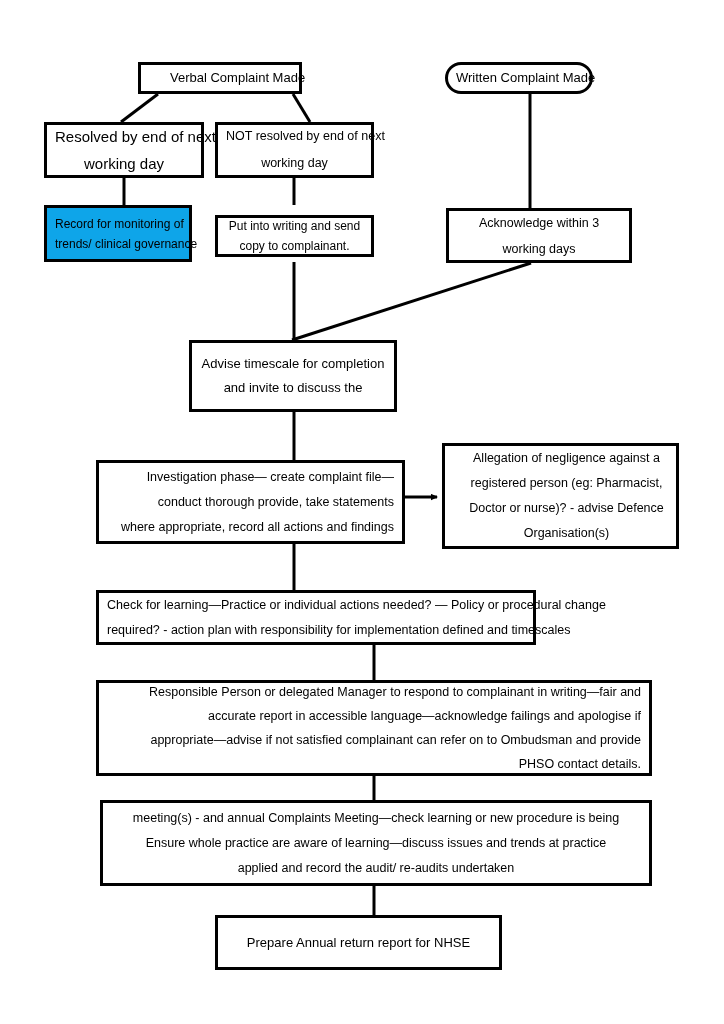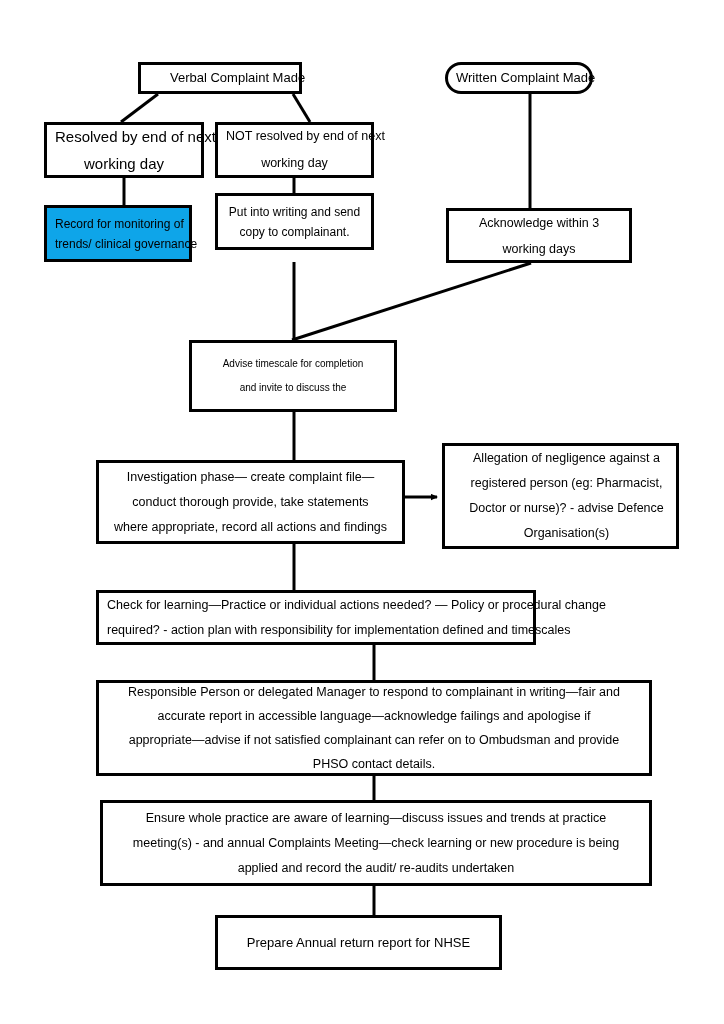--- a/index.html
+++ b/index.html
@@ -27,21 +27,21 @@
     display: flex;
     flex-direction: column;
     justify-content: center;
     z-index: 3;
   }
   .node .line {
     display: block;
     white-space: nowrap;
   }
   .node.c .line { text-align: center; }
-  .node.l .line { text-align: center; }
+  .node.l .line { text-align: right; }
   .txt {
     padding: 0 8px;
   }
   
   #wires {
     position: absolute;
     left: 0;
     top: 0;
     width: 724px;
     height: 1024px;
@@ -109,34 +109,34 @@
           <span class="line">NOT resolved by end of next</span>
           <span class="line">working day</span>
         </div>
       </div>
       <div class="node c" style="left: 44px; top: 205px; width: 148px; height: 57px; border-color: rgb(0, 0, 0); background: #0ea5e9;">
         <div class="txt" style="font-size: 12px; line-height: 20px;">
           <span class="line">Record for monitoring of</span>
           <span class="line">trends/ clinical governance</span>
         </div>
       </div>
-      <div class="node c" style="left: 215px; top: 193px; width: 159px; height: 57px; border-color: rgb(0, 0, 0); background: rgb(255, 255, 255);">
+      <div class="node c" style="left: 215px; top: 215px; width: 159px; height: 42px; border-color: rgb(0, 0, 0); background: rgb(255, 255, 255);">
         <div class="txt" style="font-size: 12px; line-height: 20px;">
           <span class="line">Put into writing and send</span>
           <span class="line">copy to complainant.</span>
         </div>
       </div>
       <div class="node c" style="left: 446px; top: 208px; width: 186px; height: 55px; border-color: rgb(0, 0, 0); background: rgb(255, 255, 255);">
         <div class="txt" style="font-size: 12.5px; line-height: 26px;">
           <span class="line">Acknowledge within 3</span>
           <span class="line">working days</span>
         </div>
       </div>
       <div class="node c" style="left: 189px; top: 340px; width: 208px; height: 72px; border-color: rgb(0, 0, 0); background: rgb(255, 255, 255);">
-        <div class="txt" style="font-size: 10px; line-height: 24px;">
+        <div class="txt" style="font-size: 13px; line-height: 24px;">
           <span class="line">Advise timescale for completion</span>
           <span class="line">and invite to discuss  the</span>
         </div>
       </div>
       <div class="node l" style="left: 96px; top: 460px; width: 309px; height: 84px; border-color: rgb(0, 0, 0); background: rgb(255, 255, 255);">
         <div class="txt" style="font-size: 12.5px; line-height: 25px;">
           <span class="line">Investigation phase— create complaint file—</span>
           <span class="line">conduct thorough provide,  take statements</span>
           <span class="line">where appropriate, record all actions and findings</span>
         </div>
@@ -158,22 +158,22 @@
       <div class="node l" style="left: 96px; top: 680px; width: 556px; height: 96px; border-color: rgb(0, 0, 0); background: rgb(255, 255, 255);">
         <div class="txt" style="font-size: 12.5px; line-height: 24px;">
           <span class="line">Responsible Person or delegated Manager to respond to complainant in writing—fair and</span>
           <span class="line">accurate report in accessible language—acknowledge failings and apologise if</span>
           <span class="line">appropriate—advise if not satisfied complainant can refer on to Ombudsman and provide</span>
           <span class="line">PHSO contact details.</span>
         </div>
       </div>
       <div class="node c" style="left: 100px; top: 800px; width: 552px; height: 86px; border-color: rgb(0, 0, 0); background: rgb(255, 255, 255);">
         <div class="txt" style="font-size: 12.5px; line-height: 25px;">
+          <span class="line">meeting(s) -  and annual Complaints Meeting—check learning or new procedure is being</span>
           <span class="line">Ensure whole practice are aware of learning—discuss issues and trends at  practice</span>
-          <span class="line">meeting(s) -  and annual Complaints Meeting—check learning or new procedure is being</span>
           <span class="line">applied and record the audit/ re-audits undertaken</span>
         </div>
       </div>
       <div class="node c" style="left: 215px; top: 915px; width: 287px; height: 55px; border-color: rgb(0, 0, 0); background: rgb(255, 255, 255);">
         <div class="txt" style="font-size: 13px; line-height: 26px;">
           <span class="line">Prepare Annual return report for NHSE</span>
         </div>
       </div>
     </div>
 

